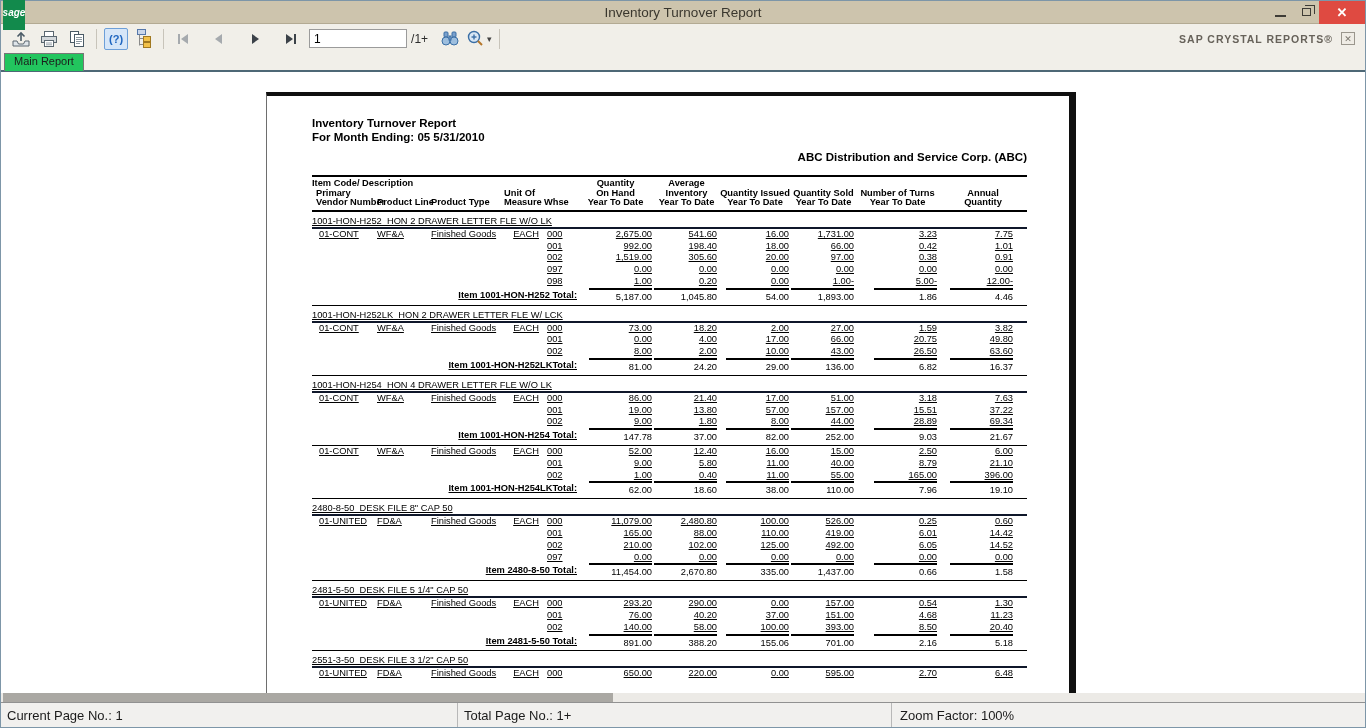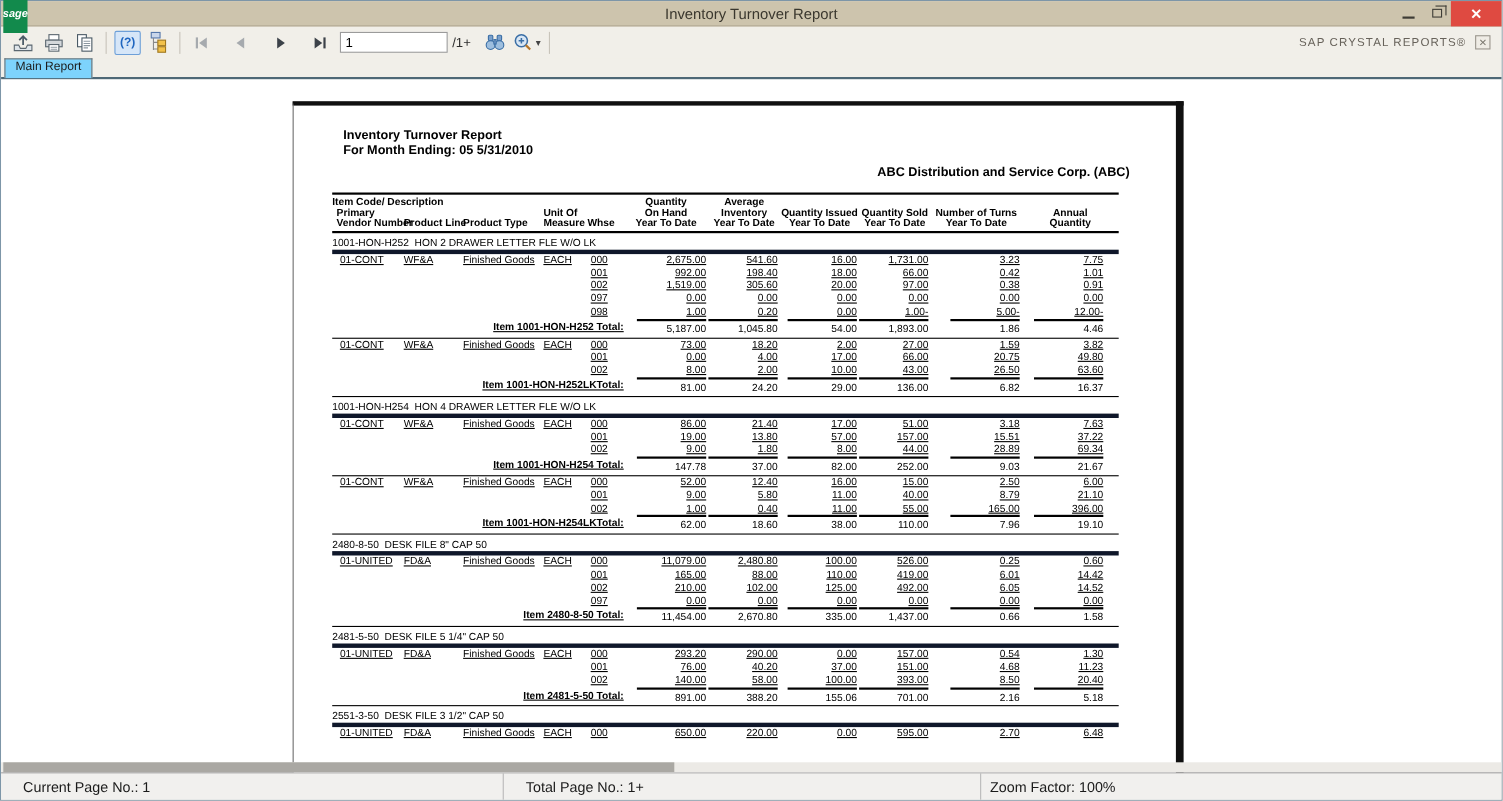--- a/index.html
+++ b/index.html
@@ -32,71 +32,71 @@
           margin:0 2px; }
   .sep { width:1px; height:20px; background:#c8c4ba; margin:0 5px; }
   .help-btn { border:1px solid #6d9fd8; background:#d6e6f8; border-radius:2px;
               color:#1f66c0; font-weight:bold; font-size:11px; padding:2px 4px; height:22px; }
   .navgap { width:8px; }
   .page-input { width:98px; height:19px; border:1px solid #9b9b9b; background:#fff;
                 font-family:"Liberation Sans",sans-serif; font-size:12px; padding:0 4px; margin:0 4px; }
   .page-total { font-size:12px; color:#2c2c2c; margin-right:8px; }
   .dd-arrow { font-size:9px; color:#444; margin-left:2px; }
   .tb-spacer { flex:1; }
-  .brand { font-size:10.5px; font-weight:normal; letter-spacing:1px; color:#67625a; margin-right:8px; }
+  .brand { font-size:10.5px; font-weight:bold; letter-spacing:1px; color:#67625a; margin-right:8px; }
   .dismiss { width:14px; height:13px; border:1px solid #9a968d; background:#efece5;
              color:#7a766d; font-size:9px; display:flex; align-items:center; justify-content:center;
              margin-right:4px; }
 
   
   .tabstrip { height:17px; background:#f1efe9; position:relative; flex:0 0 auto; }
   .tab { position:absolute; left:3px; top:0; bottom:-1px; padding:1px 9px 0;
-         background:#7dd3fc; border:1px solid #767676; border-bottom:none;
+         background:#22c55e; border:1px solid #767676; border-bottom:none;
          font-size:11px; color:#1c1c1c; z-index:2; }
 
   
   .viewport { flex:1 1 auto; background:#fff; border-top:2px solid #4e6876;
               position:relative; overflow:hidden; padding-top:20px; }
   .page { width:810px; margin-left:265px; background:#fff; min-height:640px;
           border-left:1px solid #6e6e6e; border-top:4px solid #101010; border-right:7px solid #101010;
           padding-top:20px; color:#000; }
   .rtitle { font-weight:bold; font-size:11.5px; line-height:14px; margin-left:45px; white-space:nowrap; }
   .company { font-weight:bold; font-size:11.5px; width:715px; margin:7px 0 12px 45px; text-align:right; }
 
-  .rpt { width:715px; margin-left:35px; font-size:9.3px; }
+  .rpt { width:715px; margin-left:45px; font-size:9.3px; }
   .hdr { border-top:2px solid #000; border-bottom:2px solid #000; padding:2px 0 2px; }
   .hrow, .grow, .ghead-row { display:grid;
       grid-template-columns:65px 54px 73px 40px 33px 77px 65px 72px 65px 83px 88px; }
   .hrow { line-height:9.6px; font-weight:bold; }
   .hc { white-space:nowrap; overflow:visible; }
   .ctr { text-align:center; }
   .col1{grid-column:1}.col2{grid-column:2}.col3{grid-column:3}.col4{grid-column:4}
   .col5{grid-column:5}.col6{grid-column:6}.col7{grid-column:7}.col8{grid-column:8}
   .col9{grid-column:9}.col10{grid-column:10}.col11{grid-column:11}
 
-  .ghead { border-bottom:4px solid #0f172a; margin-top:4px; line-height:11px; white-space:pre; }
+  .ghead { border-bottom:2px solid #0f172a; margin-top:4px; line-height:11px; white-space:pre;text-decoration:underline; }
   .grow { line-height:11.8px;text-decoration:underline; }
   .dc { white-space:nowrap; }
   .dc.num { text-align:right; padding-right:2px; }
   .dc.col11 { padding-right:14px; }
   .dc.col1 { padding-left:7px; }
-  .dc.col4 { text-align:left; padding-right:5px; }
+  .dc.col4 { text-align:right; padding-right:5px; }
   .dc.col5 { padding-left:3px; }
   .gtotal { border-bottom:1px solid #000; padding-bottom:1px; }
   .gtotal .tlabel { grid-column:1 / span 5; text-align:right; font-weight:bold; line-height:14px; }
   .gtotal .dc.num span { display:inline-block; min-width:63px; border-top:2px solid #000;
                          padding-top:2px; }
 
   .hscroll { position:absolute; left:0; right:0; bottom:0; height:9px; background:#eceae6; }
   .hthumb { width:610px; height:9px; background:#aaa8a3; margin-left:2px; }
 
   
   .statusbar { height:25px; background:#f1f0ee; border-top:1px solid #919191;
                display:flex; flex:0 0 auto; font-size:13px; color:#1b1b1b; }
-  .pane { display:flex; align-items:center; padding-left:20px; }
+  .pane { display:flex; align-items:center; padding-left:6px; }
   .p1 { width:456px; }
   .p2 { width:434px; border-left:1px solid #b8b8b8; }
   .p3 { flex:1; border-left:1px solid #b8b8b8; padding-left:8px; }
 
   svg { display:block; }
 </style>
 </head>
 <body>
 
 <div class="window">
@@ -317,20 +317,21 @@
                 <div class="tlabel">Item 1001-HON-H252 Total:</div>
                 <div class="dc num col6"><span>5,187.00</span></div>
                 <div class="dc num col7"><span>1,045.80</span></div>
                 <div class="dc num col8"><span>54.00</span></div>
                 <div class="dc num col9"><span>1,893.00</span></div>
                 <div class="dc num col10"><span>1.86</span></div>
                 <div class="dc num col11"><span>4.46</span></div>
               </div>
             </div>
             <div class="grp">
+              <div class="ghead">1001-HON-H252LK  HON 2 DRAWER LETTER FLE W/ LCK</div>
               <div class="grow">
                 <div class="dc col1">01-CONT</div>
                 <div class="dc col2">WF&amp;A</div>
                 <div class="dc col3">Finished Goods</div>
                 <div class="dc col4">EACH</div>
                 <div class="dc col5">000</div>
                 <div class="dc num col6">73.00</div>
                 <div class="dc num col7">18.20</div>
                 <div class="dc num col8">2.00</div>
                 <div class="dc num col9">27.00</div>

